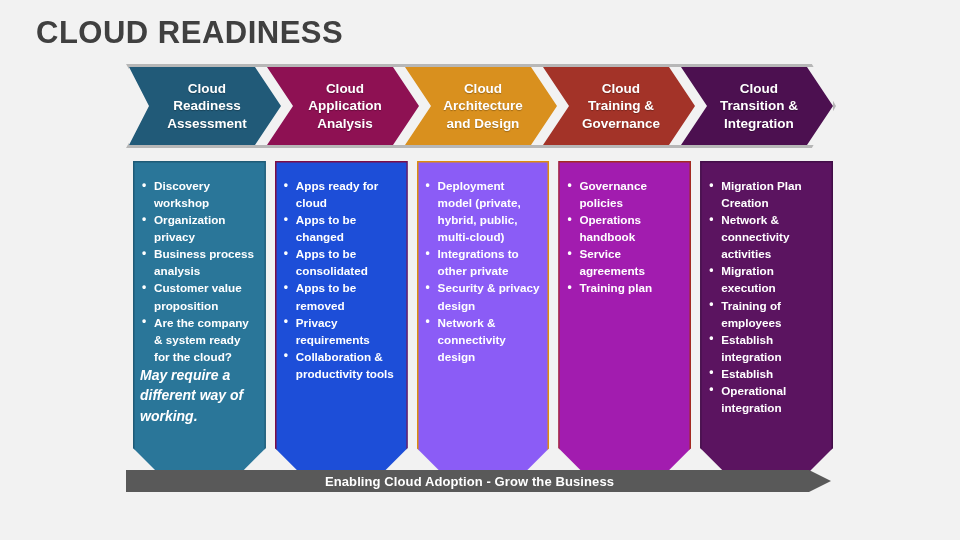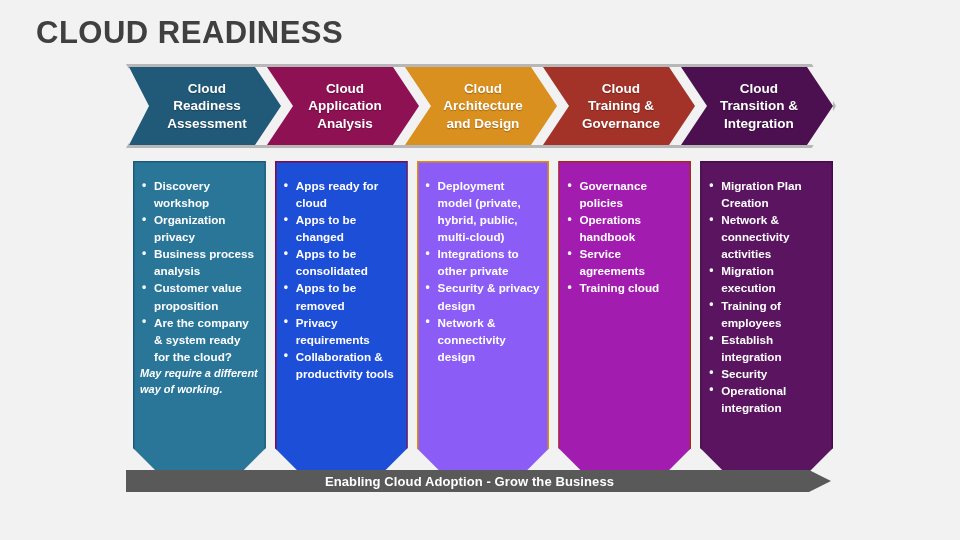--- a/index.html
+++ b/index.html
@@ -122,21 +122,21 @@
   ul.bullets li::before {
     content: "•";
     position: absolute;
     left: 2px;
     top: -0.5px;
     font-size: 12px;
     line-height: 1.46;
   }
   .note {
     color: #ffffff;
-    font-size: 11px;
+    font-size: 14px;
     font-weight: bold;
     font-style: italic;
     line-height: 1.46;
     margin-top: 0px;
   }
 
   
   #bottom-banner {
     position: absolute;
     left: 126px;
@@ -231,33 +231,33 @@
           <li>Network &amp; connectivity design</li>
         </ul>
       </div>
     </div>
     <div class="col" style="background: #a21caf; box-shadow: rgb(163, 42, 33) 0px 0px 0px 1.5px inset;">
       <div class="col-inner">
         <ul class="bullets">
           <li>Governance policies</li>
           <li>Operations handbook</li>
           <li>Service agreements</li>
-          <li>Training cloud</li>
+          <li>Training plan</li>
         </ul>
       </div>
     </div>
     <div class="col" style="background: rgb(91, 20, 96); box-shadow: rgb(67, 14, 72) 0px 0px 0px 1.5px inset;">
       <div class="col-inner">
         <ul class="bullets">
           <li>Migration Plan Creation</li>
           <li>Network &amp; connectivity activities</li>
           <li>Migration execution</li>
           <li>Training of employees</li>
           <li>Establish integration</li>
-          <li>Security</li>
+          <li>Establish</li>
           <li>Operational integration</li>
         </ul>
       </div>
     </div>
   </div>
 
 <div id="bottom-banner">
   <span id="bottom-banner-label">Enabling Cloud Adoption - Grow the Business</span>
 </div>
 

